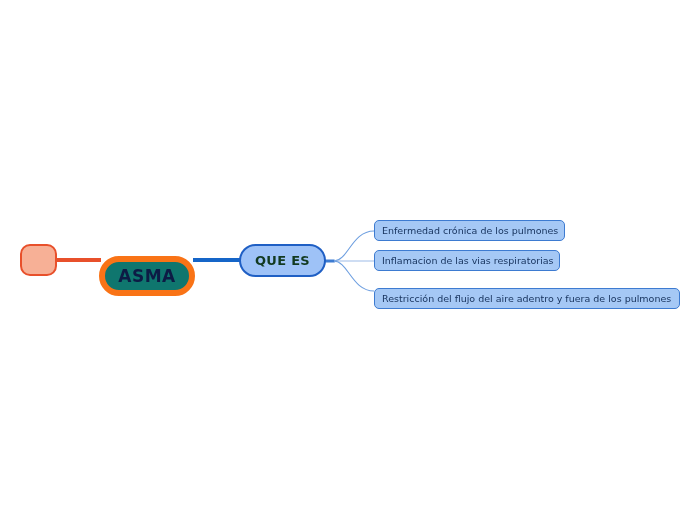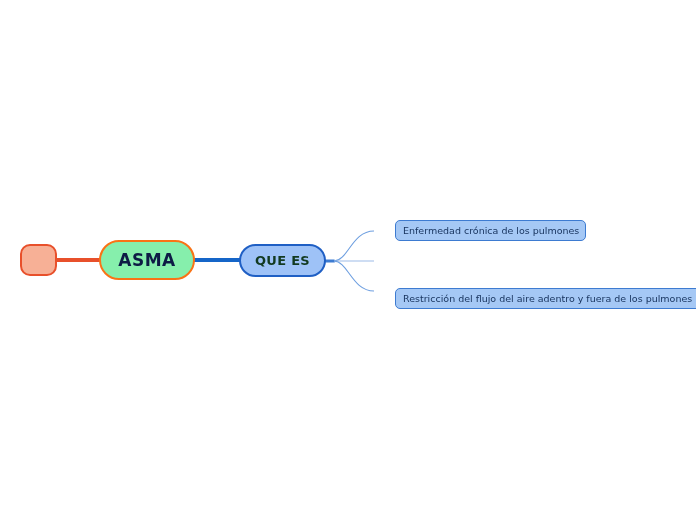--- a/index.html
+++ b/index.html
@@ -43,25 +43,25 @@
     width: 37px;
     height: 32px;
     background: #F7B096;
     border: 2px solid #E8502B;
     border-radius: 10px;
     z-index: 3;
   }
   
   .node-asma {
     left: 99px;
-    top: 240px;
+    top: 256px;
     width: 96px;
     height: 40px;
-    background: #86efac;
-    border: 2px solid #f97316;
+    background: #0f766e;
+    border: 6px solid #f97316;
     border-radius: 20px;
     color: #0D1B45;
     font-size: 17px;
     font-weight: bold;
     letter-spacing: 0.5px;
     z-index: 3;
   }
   
   .node-quees {
     left: 239px;
@@ -85,21 +85,20 @@
     background: #A5C8F5;
     border: 1px solid #3D7BD1;
     border-radius: 5px;
     display: flex;
     align-items: center;
     padding: 0 7px;
     color: #16325C;
     font-size: 9.5px;
     white-space: nowrap;
     z-index: 3;
-    margin-left: 21px;
   }
   .leaf-0 { left: 374px; top: 220px; width: 191px; }
   .leaf-1 { left: 374px; top: 250px; width: 186px; }
   .leaf-2 { left: 374px; top: 288px; width: 306px; }
 </style>
 </head>
 <body>
 
 <div id="canvas">
 
@@ -119,16 +118,17 @@
   </svg>
 
   <div class="node node-root"></div>
 
   <div class="node node-asma">ASMA</div>
 
   <div class="node node-quees">QUE ES</div>
 
   <div class="leaf leaf-0">Enfermedad crónica de los pulmones</div>
 
+  <div class="leaf leaf-1">Inflamacion de las vias respiratorias</div>
 
   <div class="leaf leaf-2">Restricción del flujo del aire adentro y fuera de los pulmones</div>
 
 </div>
 
 </body></html>

